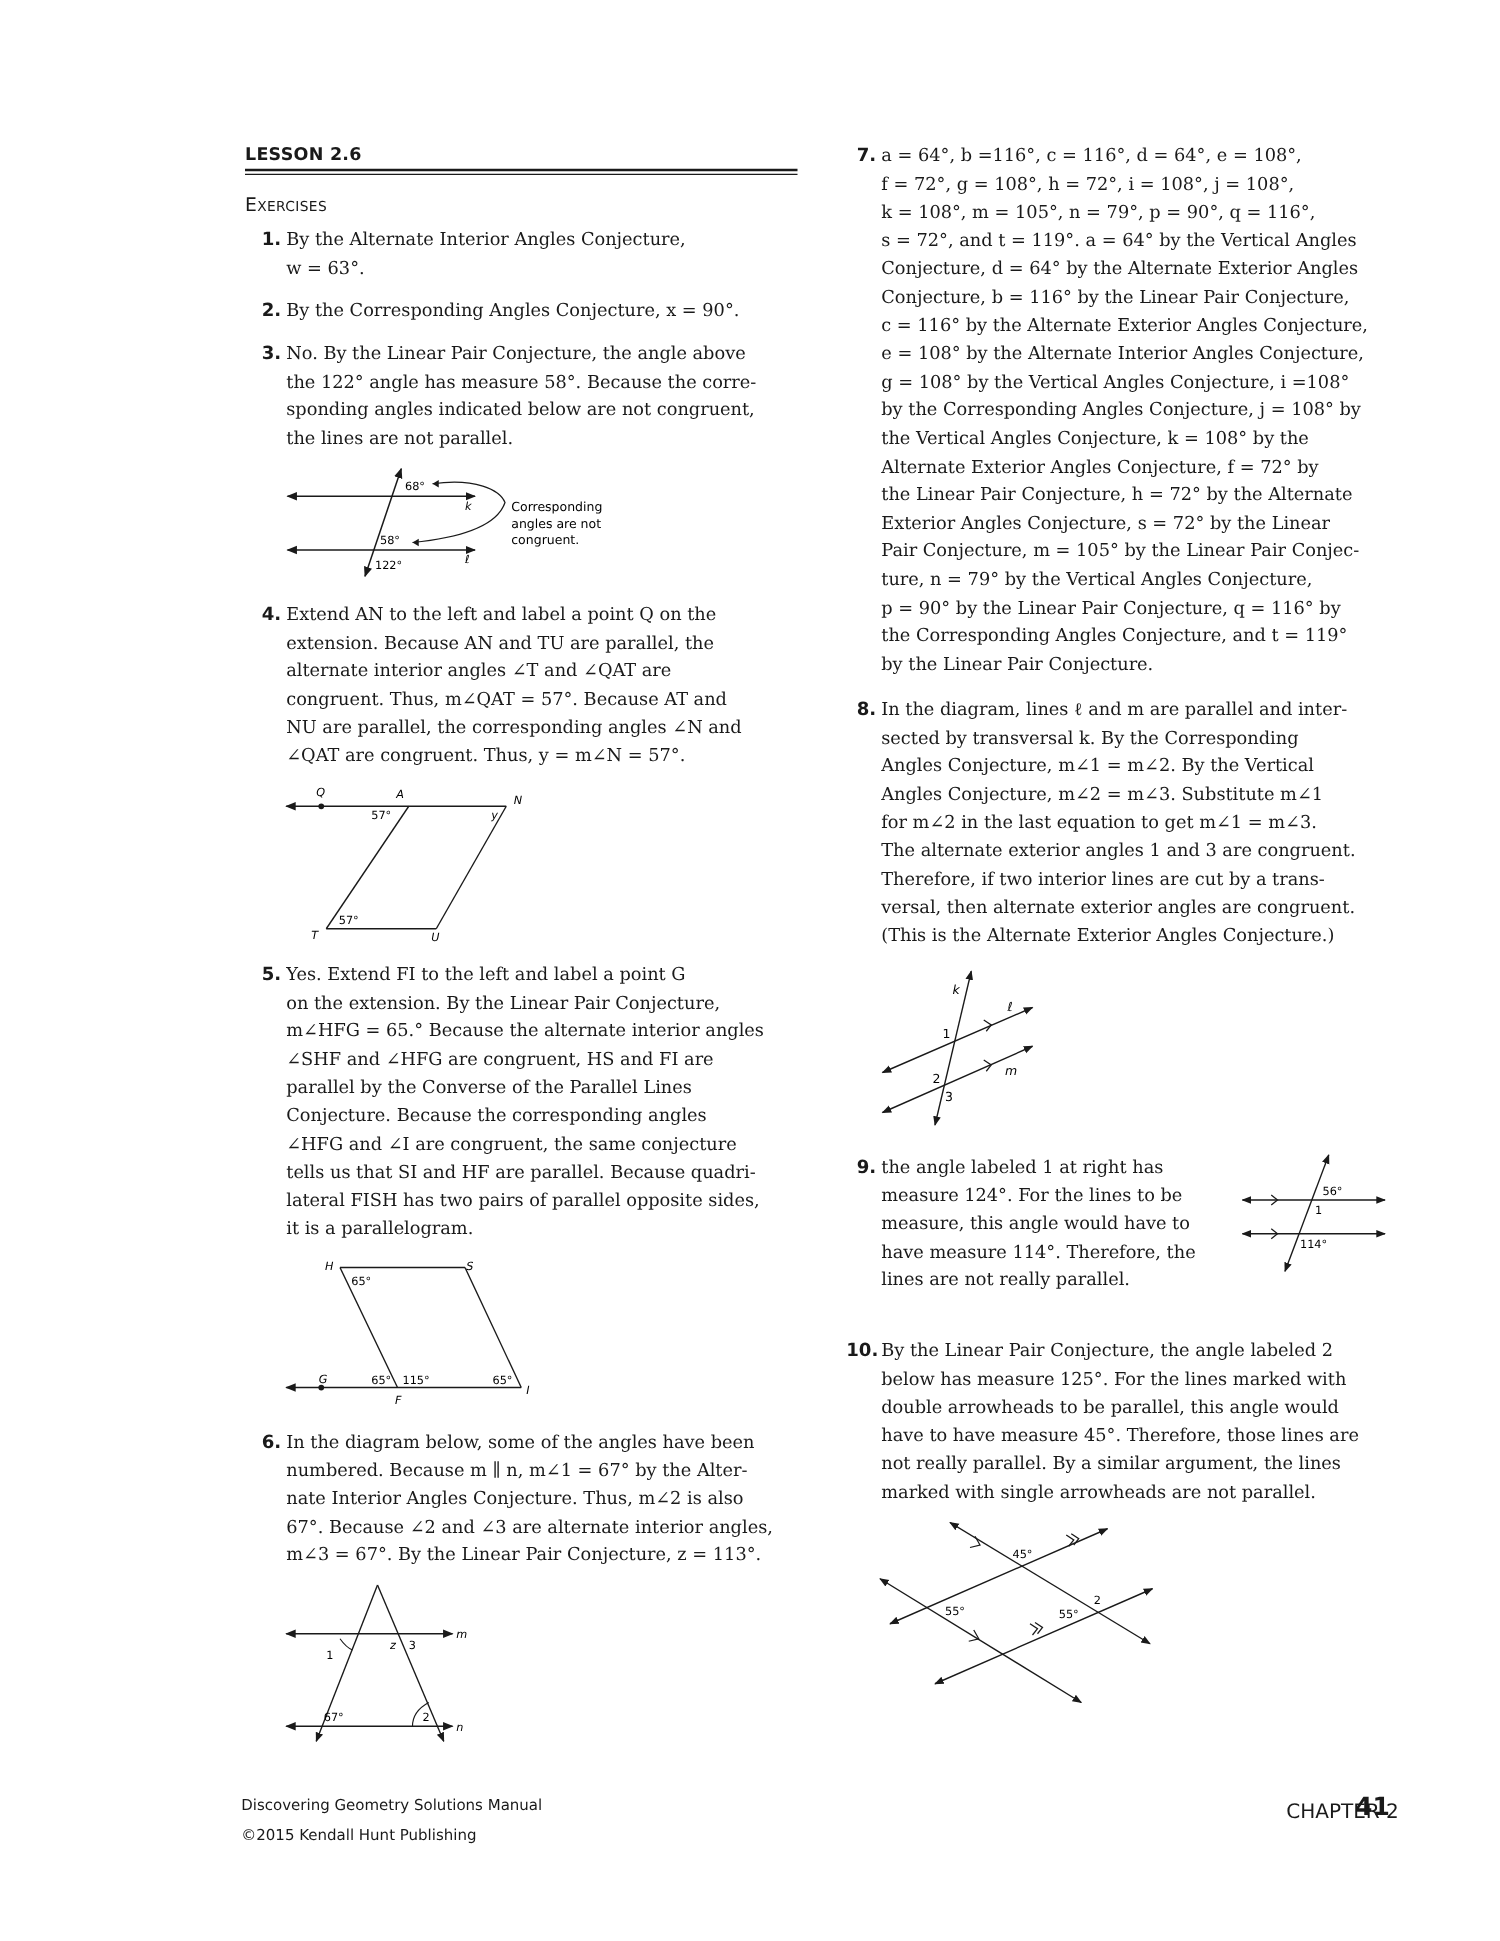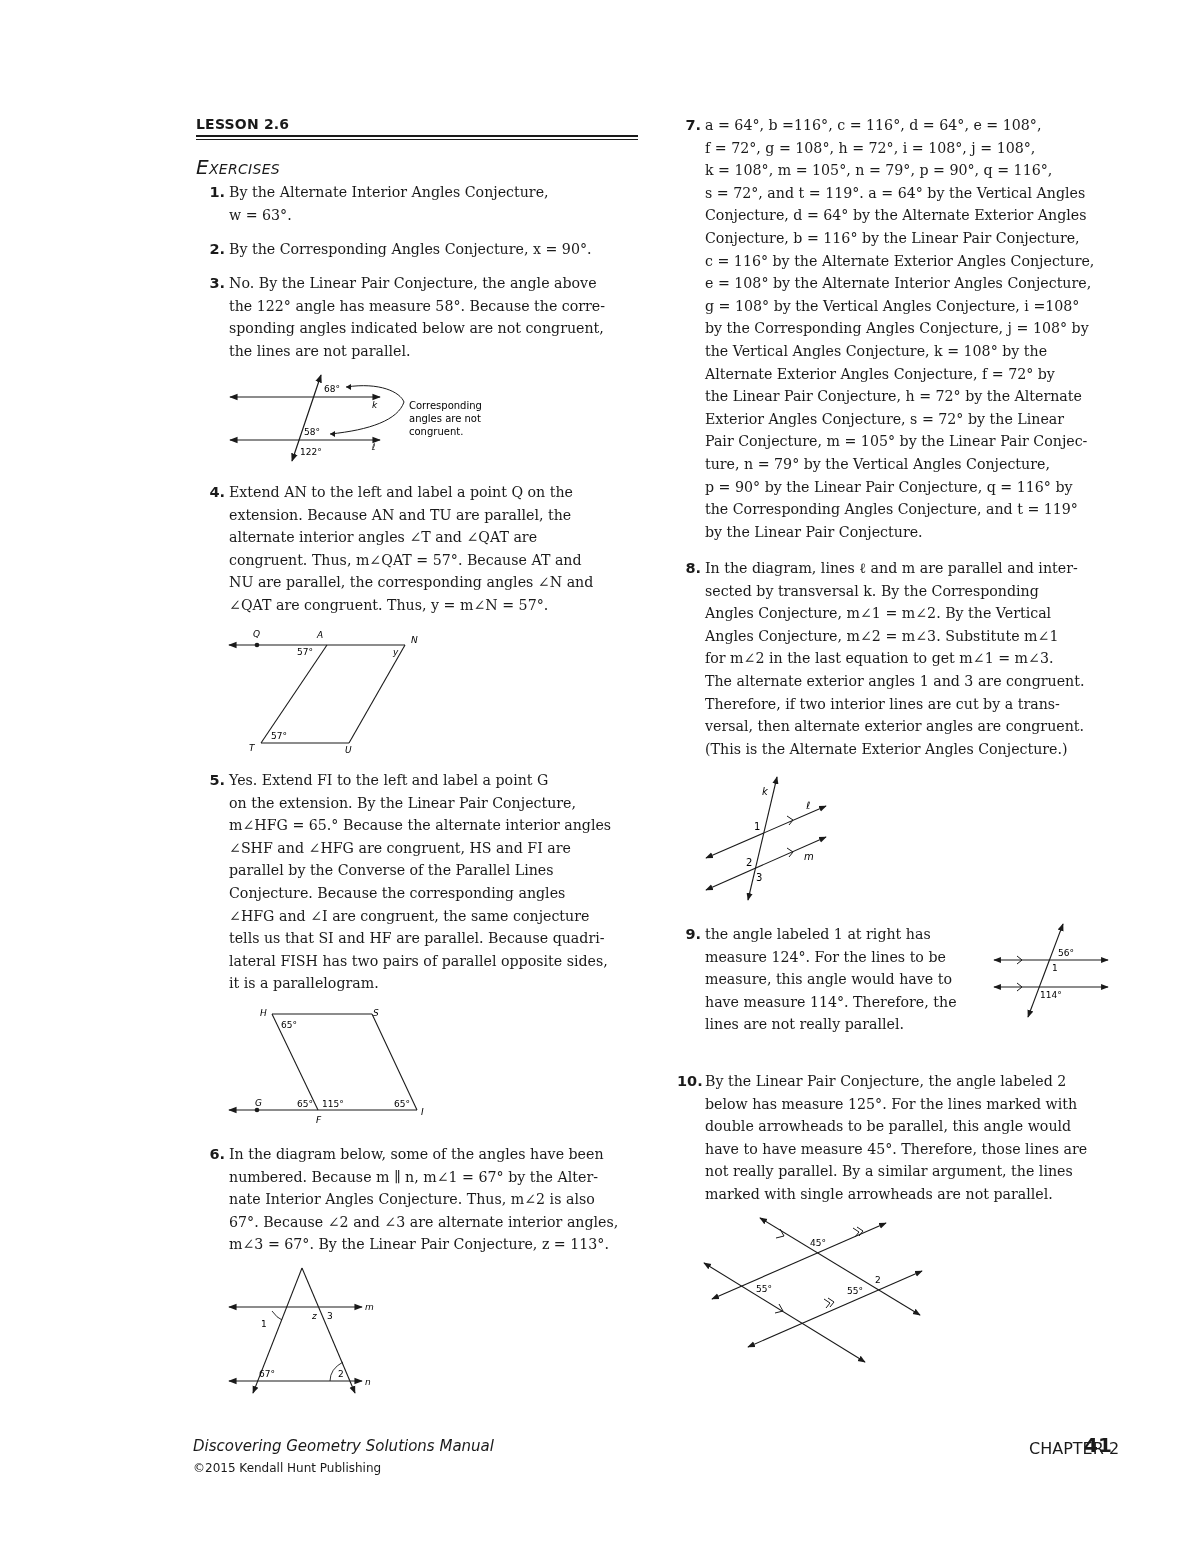--- a/index.html
+++ b/index.html
@@ -3,31 +3,31 @@
 <meta charset="utf-8">
 <style>
   html, body { margin:0; padding:0; background:#ffffff; }
   body { width:1200px; height:1553px; position:relative; overflow:hidden; color:#1a1a1a;
          font-family:"DejaVu Serif", serif; }
   .lesson { position:absolute; top:116px; left:196px; font-family:"DejaVu Sans", sans-serif;
             font-weight:bold; font-size:14px; letter-spacing:0.2px; }
   .rule1 { position:absolute; top:135px; left:196px; width:442px; height:2px; background:#1a1a1a; }
   .rule2 { position:absolute; top:139px; left:196px; width:442px; height:1px; background:#1a1a1a; }
   .exhead { position:absolute; top:155px; left:196px; font-family:"DejaVu Sans", sans-serif;
-            font-size:20px; font-variant:small-caps; letter-spacing:0.3px;font-style:italic; }
+            font-size:15px; font-variant:small-caps; letter-spacing:0.3px; }
   .ex { position:absolute; font-size:14.2px; line-height:22.6px; }
   .ex .num { position:absolute; left:-28px; width:24px; text-align:right; font-family:"DejaVu Sans", sans-serif;
              font-weight:bold; font-size:14.5px; }
   .left .ex, .ex.l { left:229px; width:410px; }
   .ex.r { left:705px; width:410px; }
   .ex .line { display:block; white-space:nowrap; }
   svg.diag { position:absolute; overflow:visible; }
   svg text { font-family:"DejaVu Sans", sans-serif; }
   .footer-title { position:absolute; top:1437px; left:193px; font-family:"DejaVu Sans", sans-serif;
-                  font-style:italic; font-size:15px; }
+                  font-size:12px; }
   .footer-copy { position:absolute; top:1461px; left:193px; font-family:"DejaVu Sans", sans-serif; font-size:12px; }
   .footer-chapter { position:absolute; top:1439px; left:1029px; font-family:"DejaVu Sans", sans-serif; font-size:16px; }
   .footer-page { position:absolute; top:1433px; left:1084px; font-family:"DejaVu Sans", sans-serif; font-weight:bold; font-size:20px; }
 </style>
 </head>
 <body>
 
 <svg width="0" height="0" style="position:absolute">
   <defs>
     <marker id="ah" viewBox="0 0 10 10" refX="9" refY="5" markerWidth="7" markerHeight="7" orient="auto-start-reverse">

